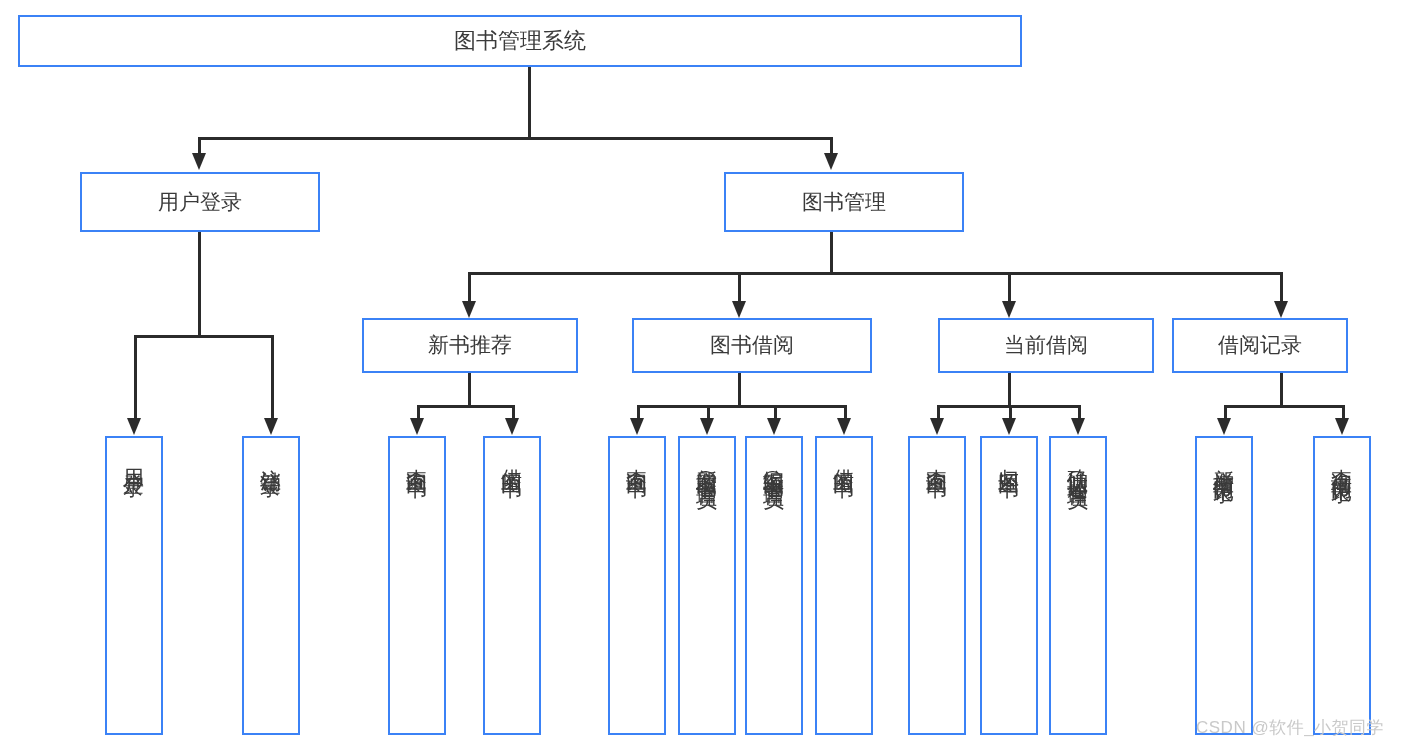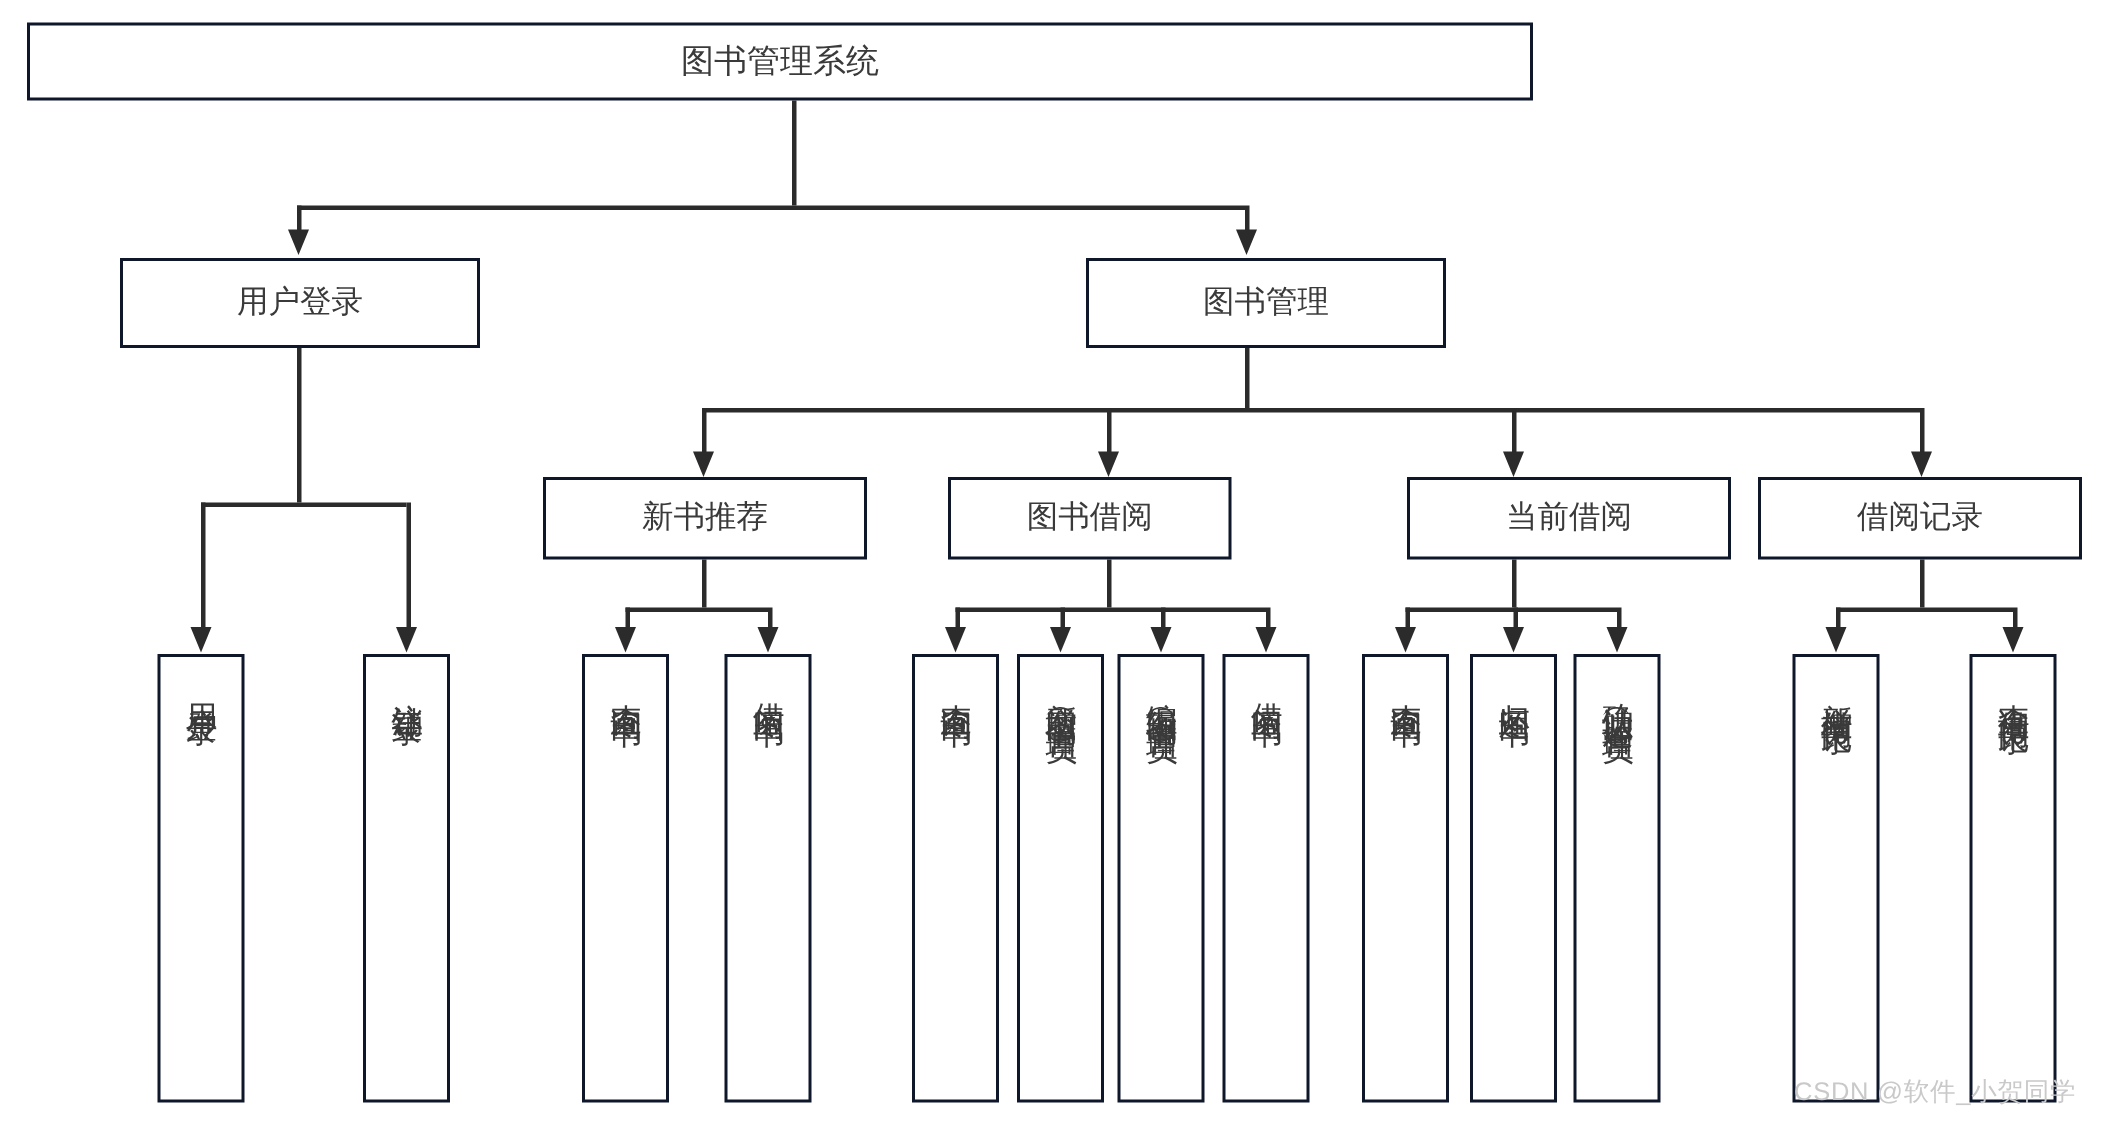--- a/index.html
+++ b/index.html
@@ -12,21 +12,21 @@
     width:1405px;
     height:747px;
     background:#ffffff;
     overflow:hidden;
   }
   
   .node{
     position:absolute;
     box-sizing:border-box;
     background:#ffffff;
-    border:2px solid #0f172a;
+    border:2px solid #3b82f6;
     display:flex;
     align-items:center;
     justify-content:center;
   }
   .node .label{
     color:#3a3a3a;
     line-height:1.18;
     text-align:center;
     white-space:pre;
   }
@@ -105,27 +105,27 @@
   <div class="vline" style="left:738px;top:272px;height:30px;"></div>
   <div class="arrow" style="left:732px;top:301px;"></div>
   <div class="vline" style="left:1008px;top:272px;height:30px;"></div>
   <div class="arrow" style="left:1002px;top:301px;"></div>
   <div class="vline" style="left:1280px;top:272px;height:30px;"></div>
   <div class="arrow" style="left:1274px;top:301px;"></div>
 
   <div class="node lvl2" style="left:362px;top:318px;width:216px;height:55px;">
     <span class="label">新书推荐</span>
   </div>
-  <div class="node lvl2" style="left:632px;top:318px;width:189px;height:55px;">
+  <div class="node lvl2" style="left:632px;top:318px;width:240px;height:55px;">
     <span class="label">图书借阅</span>
   </div>
   <div class="node lvl2" style="left:902px;top:318px;width:216px;height:55px;margin-left:36px;">
     <span class="label">当前借阅</span>
   </div>
-  <div class="node lvl2" style="left:1172px;top:318px;width:216px;height:55px;">
+  <div class="node lvl2" style="left:1172px;top:318px;width:176px;height:55px;">
     <span class="label">借阅记录</span>
   </div>
 
   <div class="vline" style="left:468px;top:373px;height:32px;"></div>
   <div class="hline" style="left:417px;top:405px;width:95px;"></div>
   <div class="vline" style="left:417px;top:405px;height:14px;"></div>
   <div class="arrow" style="left:410px;top:418px;"></div>
   <div class="vline" style="left:512px;top:405px;height:14px;"></div>
   <div class="arrow" style="left:505px;top:418px;"></div>
 

